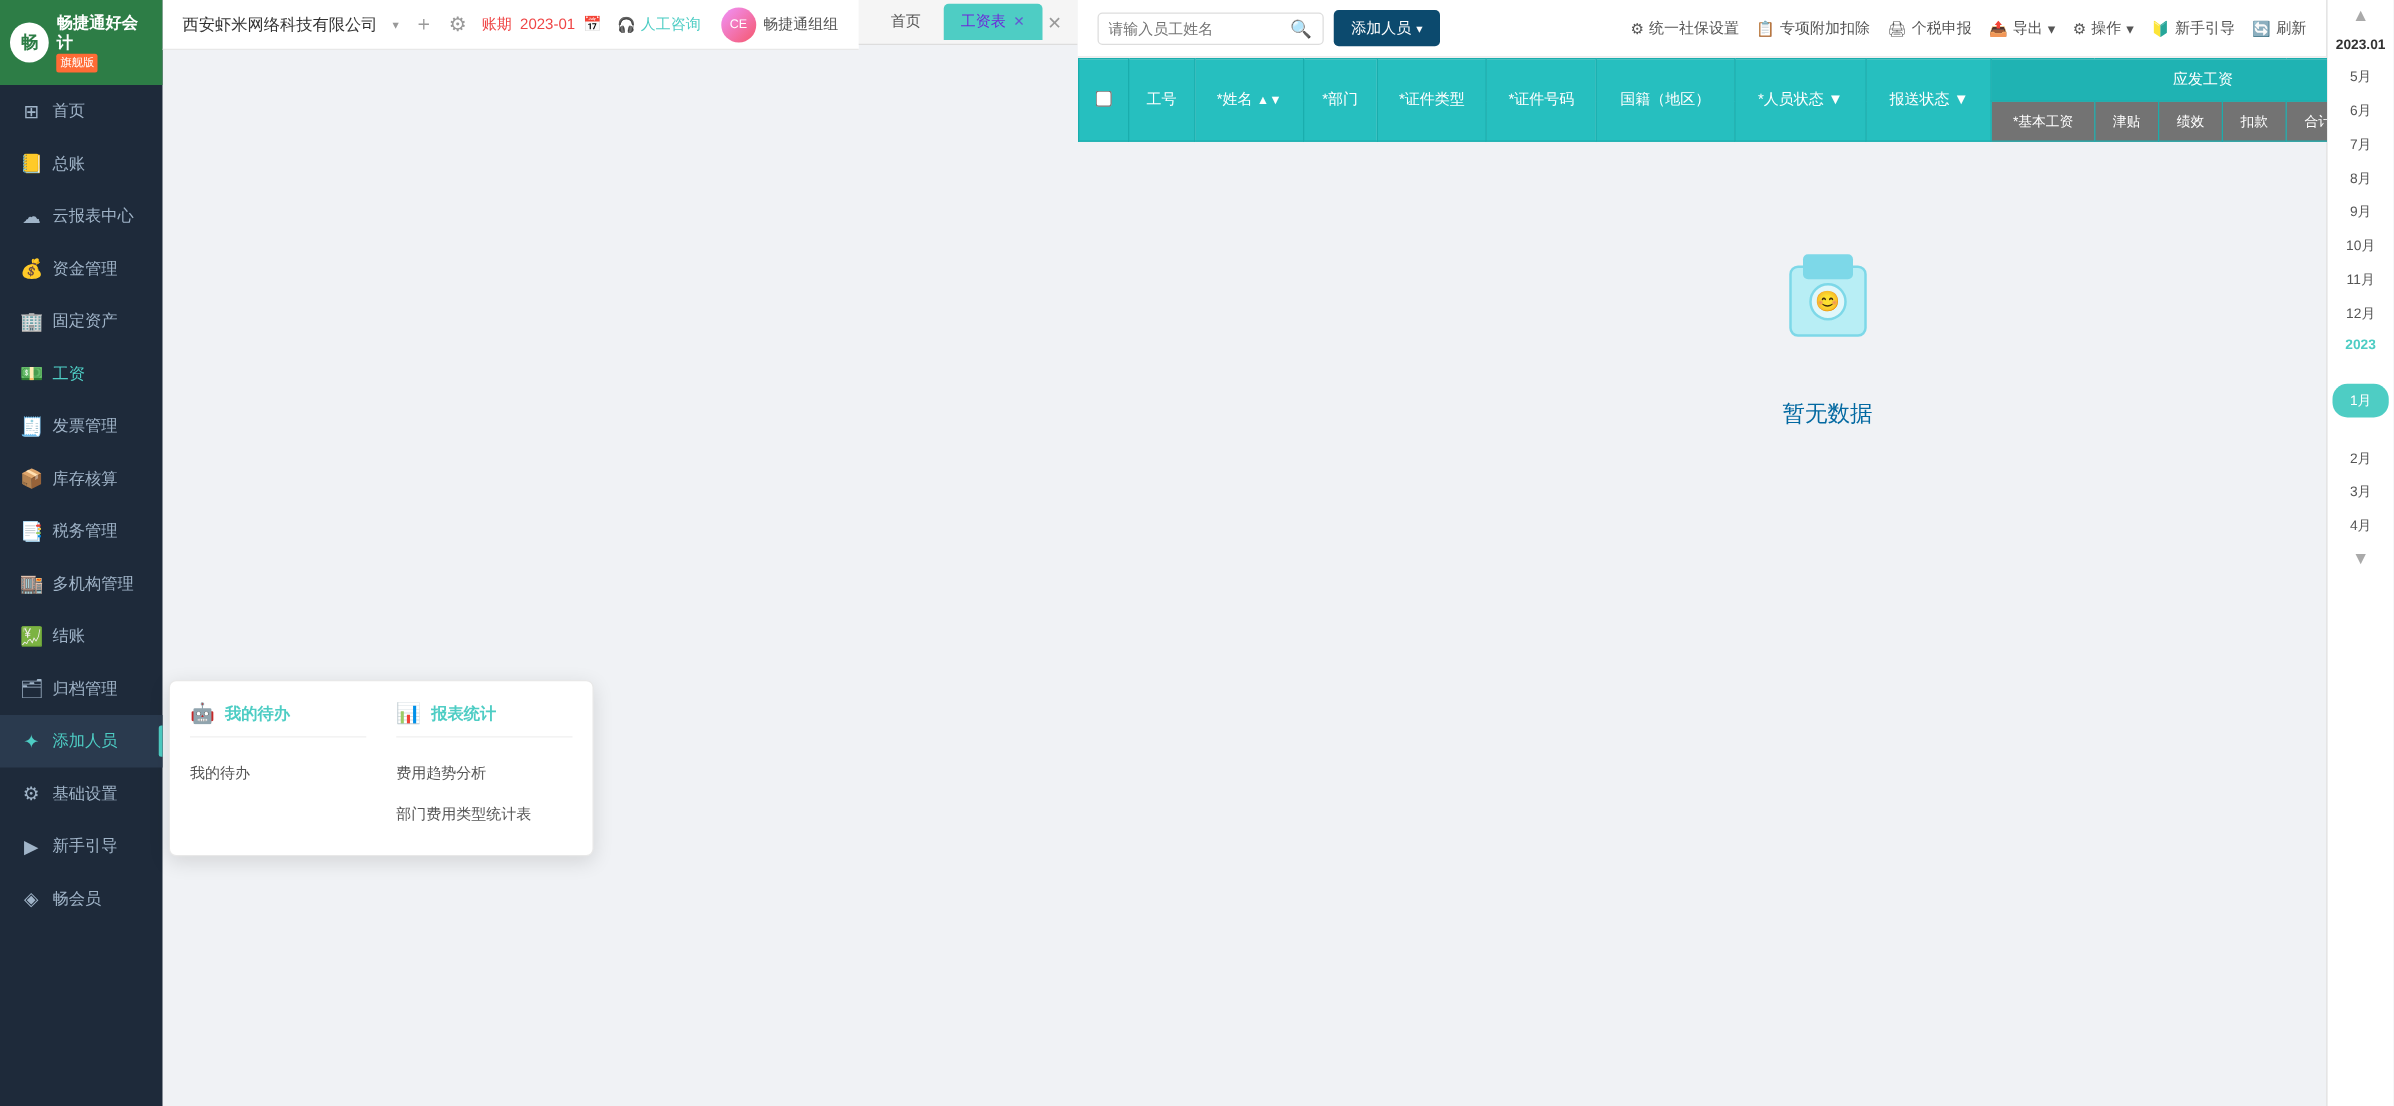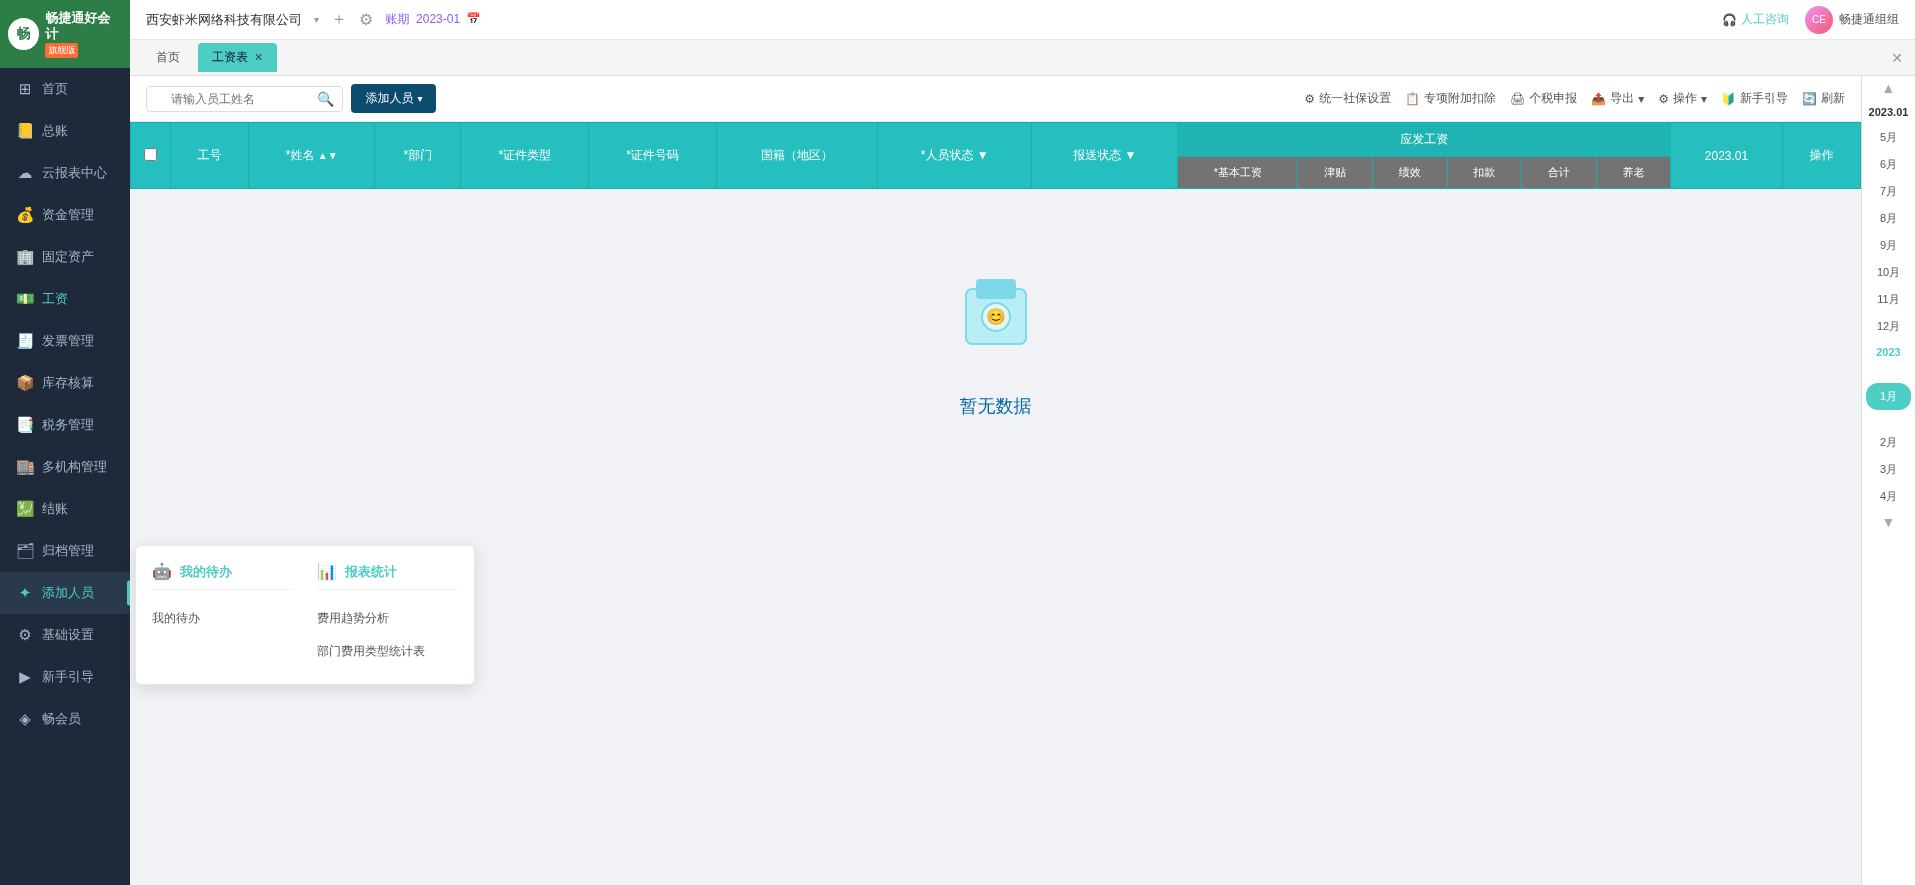--- a/index.html
+++ b/index.html
@@ -11,45 +11,45 @@
     .sidebar-logo-icon { width: 32px; height: 32px; background: #fff; border-radius: 50%; display: flex; align-items: center; justify-content: center; color: #2d7d46; font-size: 14px; font-weight: bold; }
     .sidebar-logo-text { color: #fff; font-size: 13px; font-weight: bold; line-height: 1.2; }
     .sidebar-logo-sub { font-size: 9px; background: #ff6b35; color: #fff; padding: 1px 3px; border-radius: 2px; margin-top: 2px; display: inline-block; }
     .sidebar-item { display: flex; align-items: center; gap: 8px; padding: 12px 16px; cursor: pointer; color: #a0b4c8; font-size: 13px; }
     .sidebar-item.active { color: #4ecdc4; }
     .sidebar-item .icon { font-size: 15px; width: 18px; text-align: center; }
     .sidebar-item-xiaochang { background: #2a3a4e; color: #4ecdc4; position: relative; }
     .sidebar-item-xiaochang::after { content: ''; position: absolute; right: 0; top: 50%; transform: translateY(-50%); width: 3px; height: 60%; background: #4ecdc4; border-radius: 2px 0 0 2px; }
 
     
-    .main { flex: 1; display: flex; flex-direction: column; height: 100%; overflow: hidden; position: relative; }
+    .main { flex: 1; display: flex; flex-direction: row; height: 100%; overflow: hidden; position: relative; }
 
     
     .topbar { background: #fff; height: 40px; display: flex; align-items: center; padding: 0 16px; border-bottom: 1px solid #e8e8e8; gap: 12px; }
     .company-name { color: #333; font-size: 13px; font-weight: 500; }
     .company-select-arrow { color: #999; font-size: 10px; }
     .topbar-add { color: #999; font-size: 16px; cursor: pointer; }
     .topbar-settings { color: #999; font-size: 16px; cursor: pointer; }
-    .topbar-period { color: #8b5cf6; font-size: 12px; }
+    .topbar-period { color: #ef4444; font-size: 12px; }
     .topbar-right { margin-left: auto; display: flex; align-items: center; gap: 16px; color: #555; font-size: 12px; }
     .topbar-service { color: #4ecdc4; cursor: pointer; display: flex; align-items: center; gap: 4px; }
     .topbar-user { display: flex; align-items: center; gap: 6px; cursor: pointer; }
     .topbar-avatar { width: 28px; height: 28px; border-radius: 50%; background: linear-gradient(135deg, #f093fb, #f5576c); display: flex; align-items: center; justify-content: center; color: #fff; font-size: 10px; }
 
     
     .tabbar { background: #f5f5f5; height: 36px; display: flex; align-items: center; padding: 0 12px; gap: 4px; border-bottom: 1px solid #ddd; }
     .tab { padding: 6px 14px; border-radius: 4px 4px 0 0; cursor: pointer; font-size: 12px; color: #555; background: transparent; display: flex; align-items: center; gap: 6px; }
-    .tab.active { background: #4ecdc4; color: #0f172a; }
+    .tab.active { background: #4ecdc4; color: #6d28d9; }
     .tab-close { font-size: 11px; cursor: pointer; opacity: 0.7; }
     .tab-home { color: #555; }
 
     
     .toolbar { background: #fff; padding: 8px 16px; display: flex; align-items: center; gap: 8px; border-bottom: 1px solid #e8e8e8; }
     .search-box { display: flex; align-items: center; border: 1px solid #ddd; border-radius: 4px; padding: 4px 8px; gap: 6px; background: #fff; }
-    .search-input { border: none; outline: none; font-size: 12px; color: #999; width: 140px; margin-left: 16px; }
+    .search-input { border: none; outline: none; font-size: 12px; color: #999; width: 140px; }
     .search-icon { color: #999; font-size: 14px; }
     .btn-add-person { background: #0c4a6e; color: #fff; padding: 6px 14px; border: none; border-radius: 4px; cursor: pointer; font-size: 12px; display: flex; align-items: center; gap: 4px; }
     .btn-add-arrow { font-size: 10px; }
     .toolbar-actions { margin-left: auto; display: flex; align-items: center; gap: 14px; color: #555; font-size: 12px; cursor: pointer; }
     .toolbar-action-item { display: flex; align-items: center; gap: 4px; color: #555; }
     .salary-table { width: 100%; border-collapse: collapse; min-width: 1200px; }
     .salary-table thead tr th { background: #26bfbf; color: #fff; padding: 8px 10px; text-align: center; font-size: 12px; font-weight: normal; border: 1px solid #1aadad; white-space: nowrap; }
     .salary-table thead tr.sub-header th { background: #737373; font-size: 11px; }
     .salary-table .th-group { background: #1fb3b3; }
     .empty-state { display: flex; flex-direction: column; align-items: center; justify-content: center; padding: 80px 0; }

